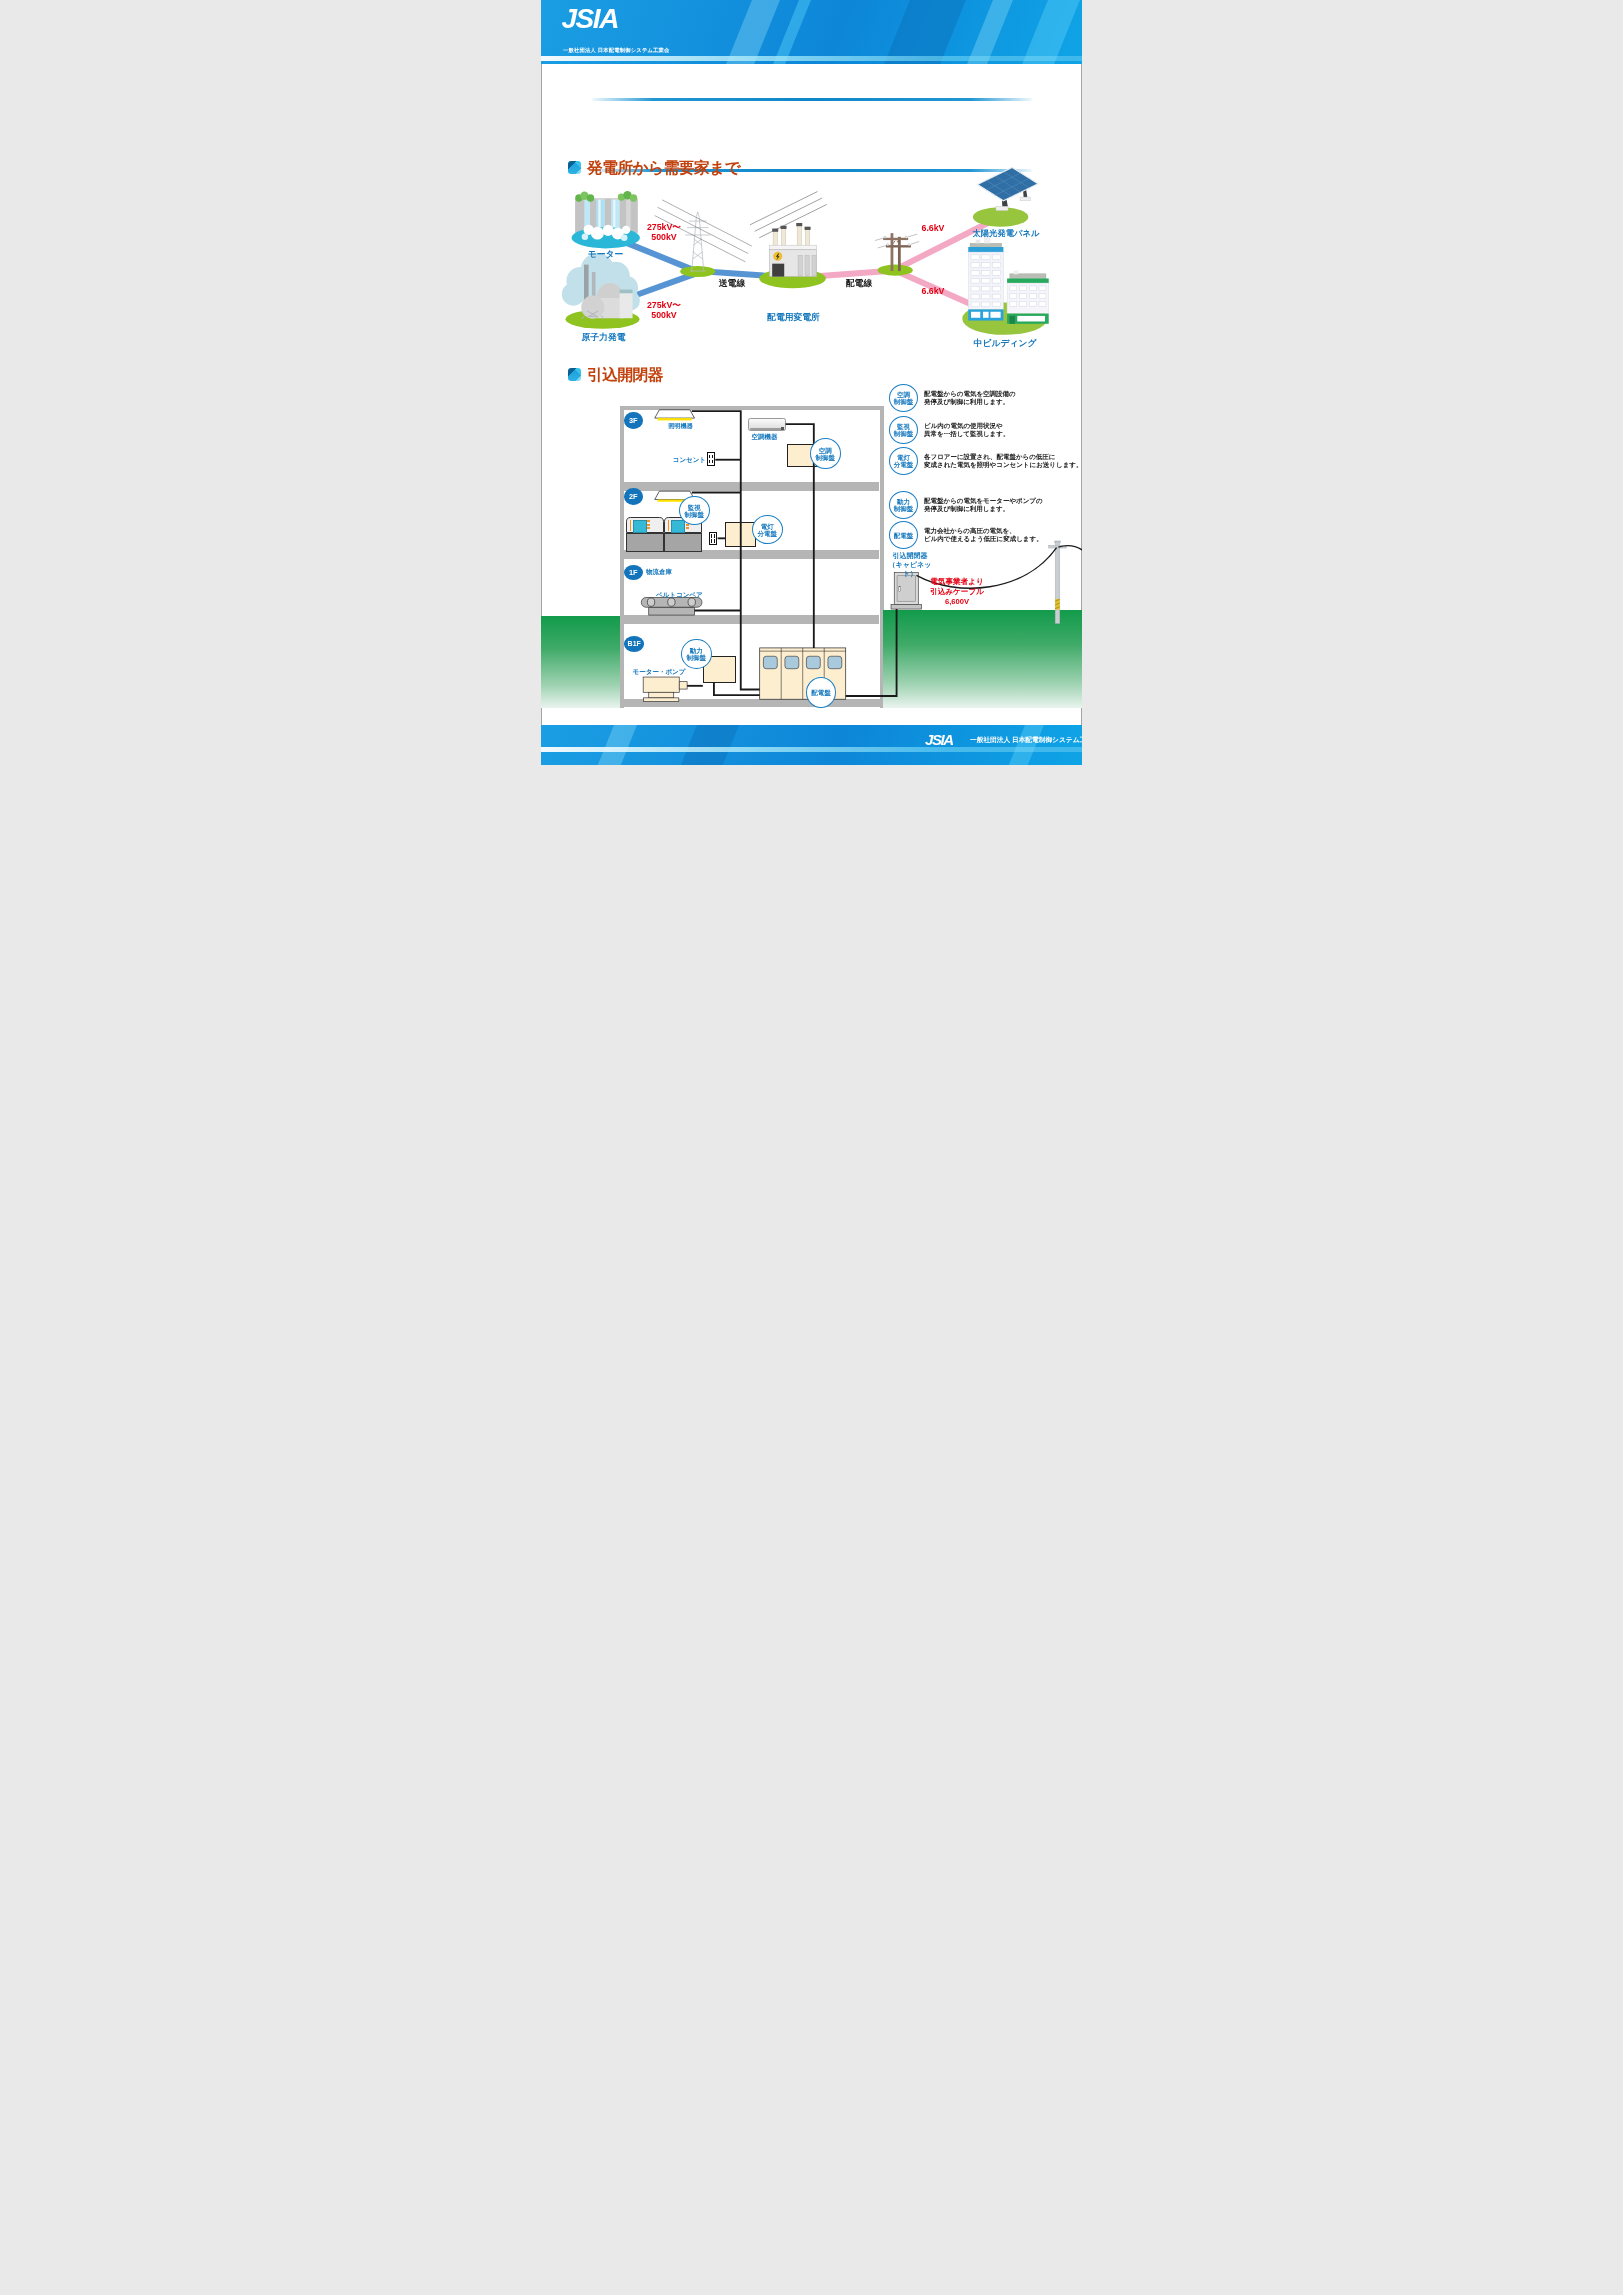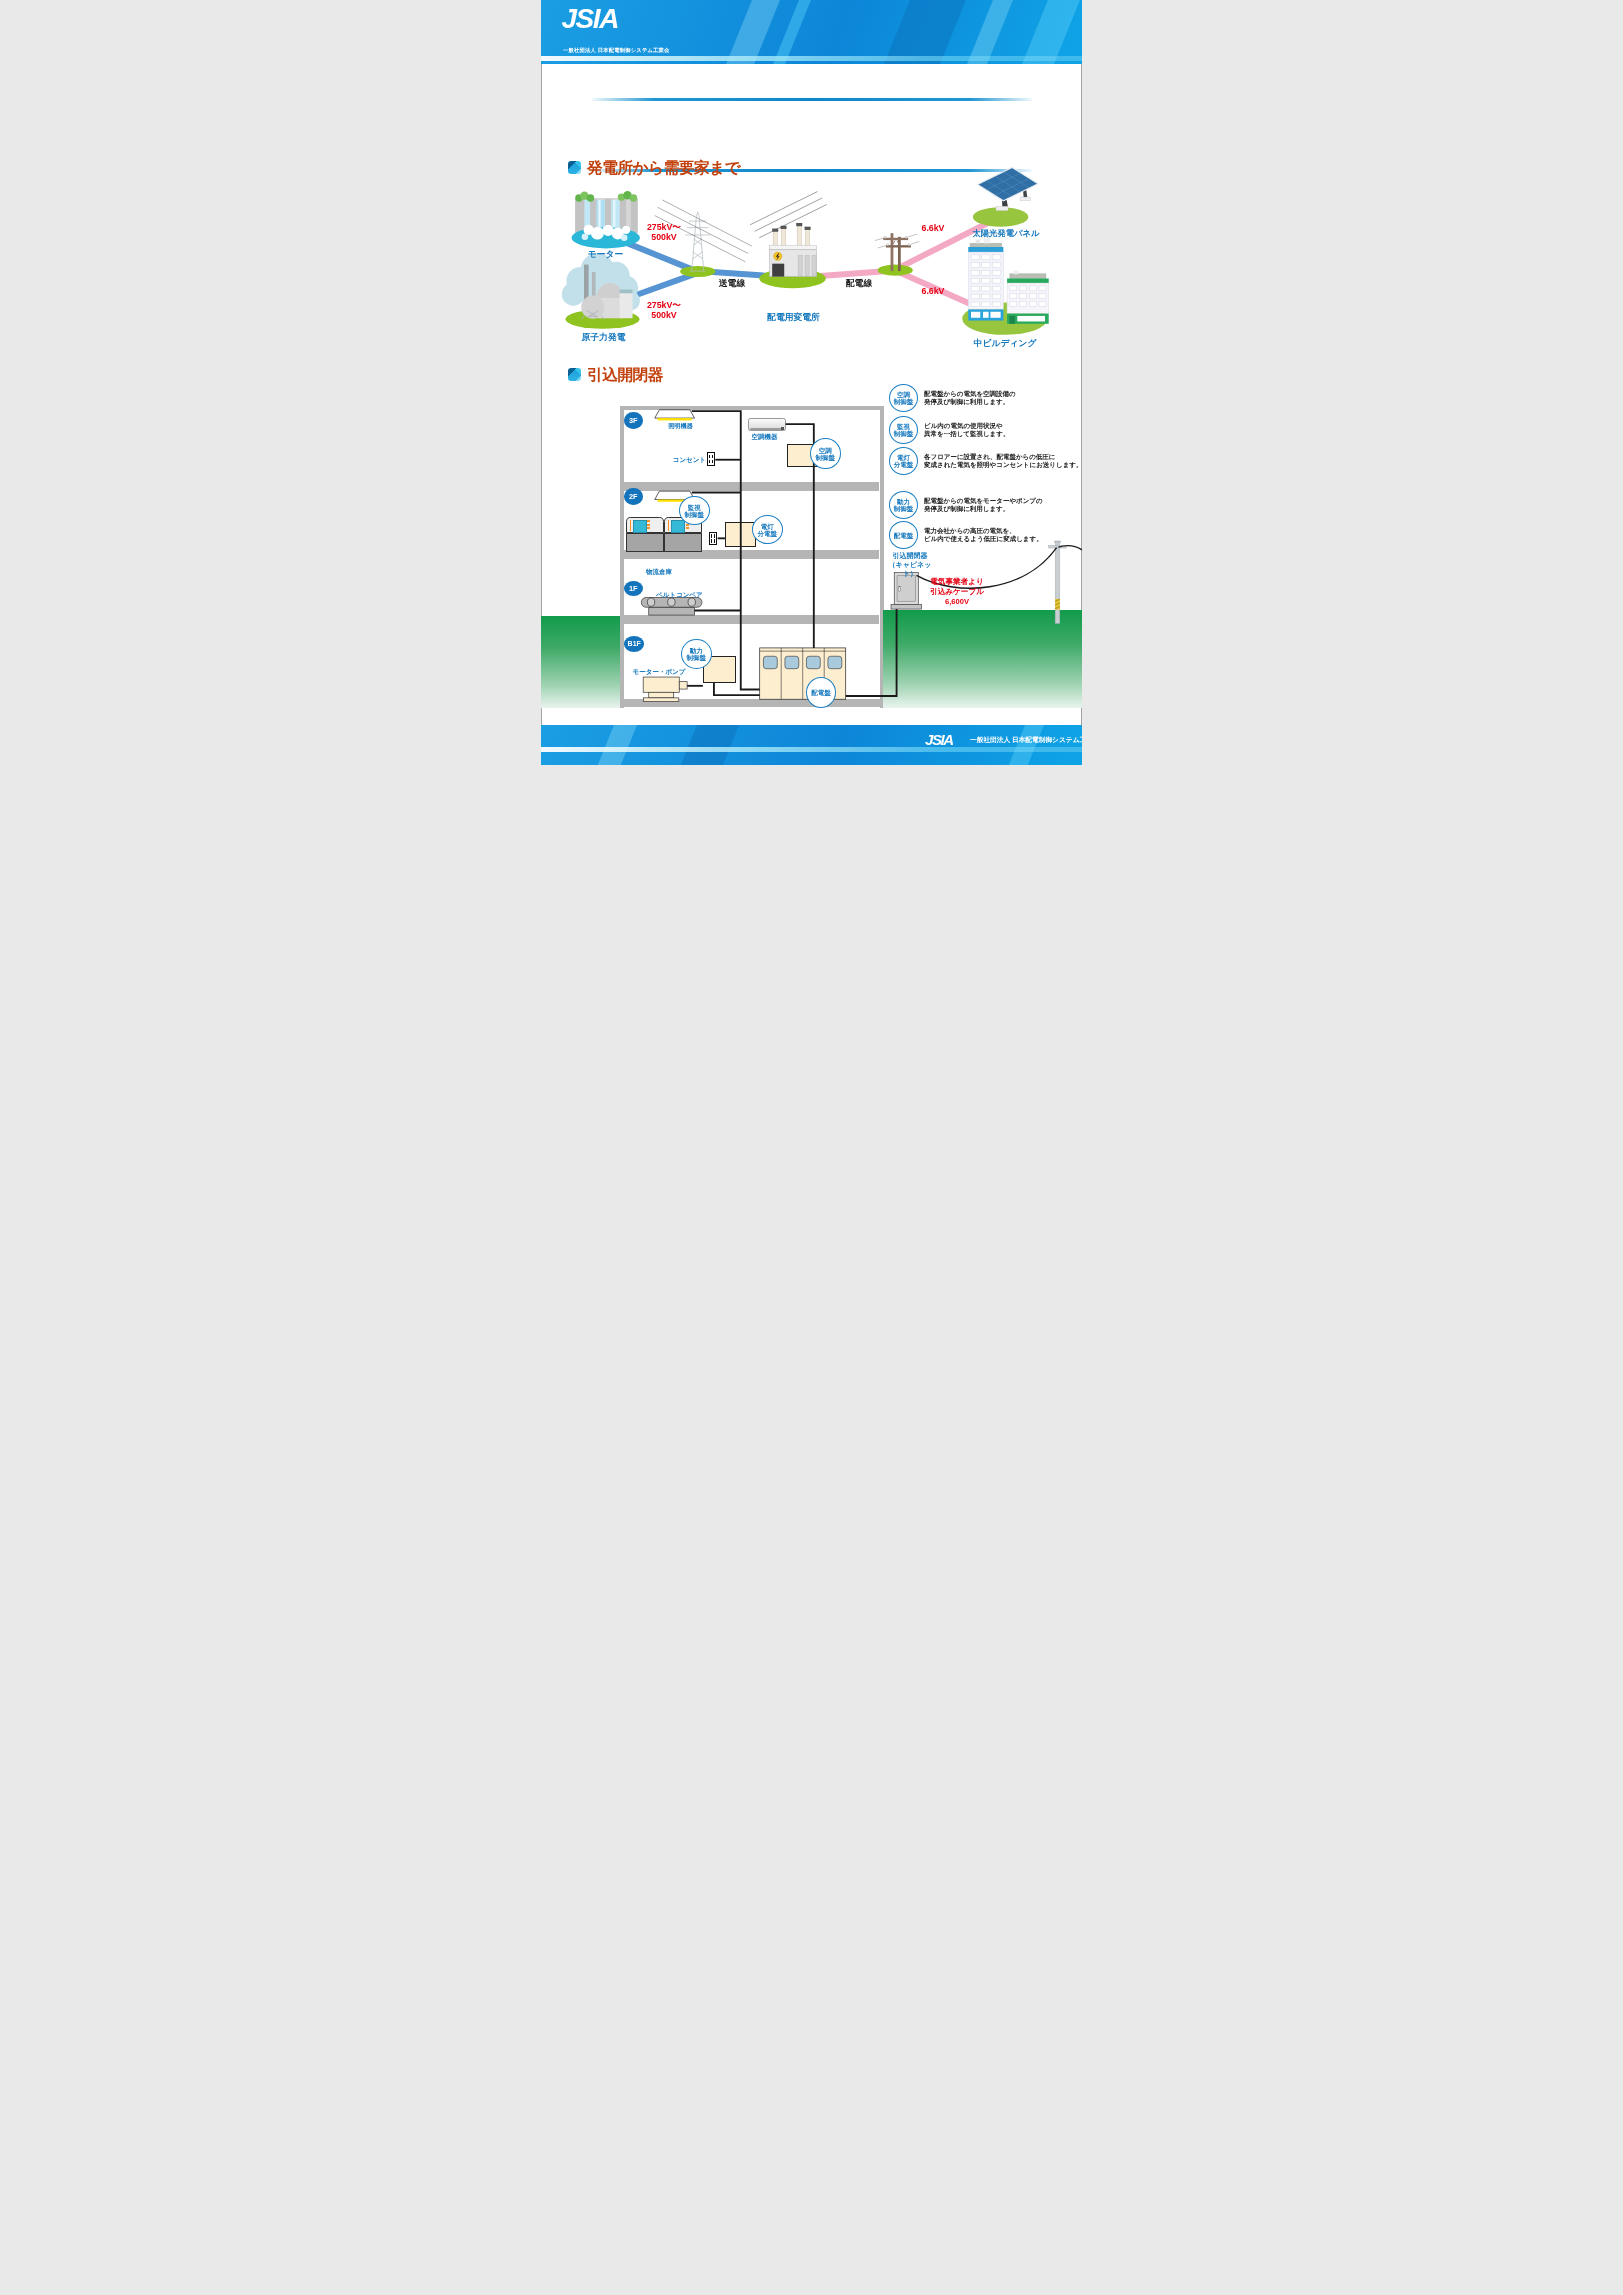--- a/index.html
+++ b/index.html
@@ -411,21 +411,21 @@
   <div class="lbl red" style="left:369px;top:223px;width:46px;font-size:8.8px;">6.6kV</div>
   <div class="lbl red" style="left:369px;top:286px;width:46px;font-size:8.8px;">6.6kV</div>
   <div class="lbl" style="left:428px;top:229px;width:74px;font-size:8.3px;">太陽光発電パネル</div>
   <div class="lbl" style="left:427px;top:338px;width:74px;font-size:8.8px;">中ビルディング</div>
 
   <div class="secicon" style="left:27px;top:368px;"></div>
   <div class="secheading" style="left:46px;top:365px;">引込開閉器</div>
 
   <div class="badge" style="left:83px;top:412px;width:18.5px;height:16.7px;">3F</div>
   <div class="badge" style="left:83px;top:488px;width:18.5px;height:16.7px;">2F</div>
-  <div class="badge" style="left:83px;top:565px;width:18.5px;height:15px;margin-top:16px;">1F</div>
+  <div class="badge" style="left:83px;top:565px;width:18.5px;height:15px;">1F</div>
   <div class="badge" style="left:83px;top:636px;width:20.4px;height:15.7px;font-size:7px;">B1F</div>
 
   <div class="lbl" style="left:121px;top:422px;width:37px;font-size:6.2px;">照明機器</div>
   <div class="lbl" style="left:205px;top:433px;width:37px;font-size:6.5px;">空調機器</div>
   <div class="lbl" style="left:129px;top:456px;width:36px;font-size:6.5px;text-align:right;">コンセント</div>
   <div class="lbl" style="left:105px;top:568px;width:42px;font-size:6.5px;text-align:left;">物流倉庫</div>
   <div class="lbl" style="left:115px;top:591px;width:47px;font-size:6.5px;">ベルトコンベア</div>
   <div class="lbl" style="left:91px;top:668px;width:54px;font-size:6.5px;">モーター・ポンプ</div>
 
   <div class="callout" style="left:269px;top:438px;width:30.5px;height:31px;">

